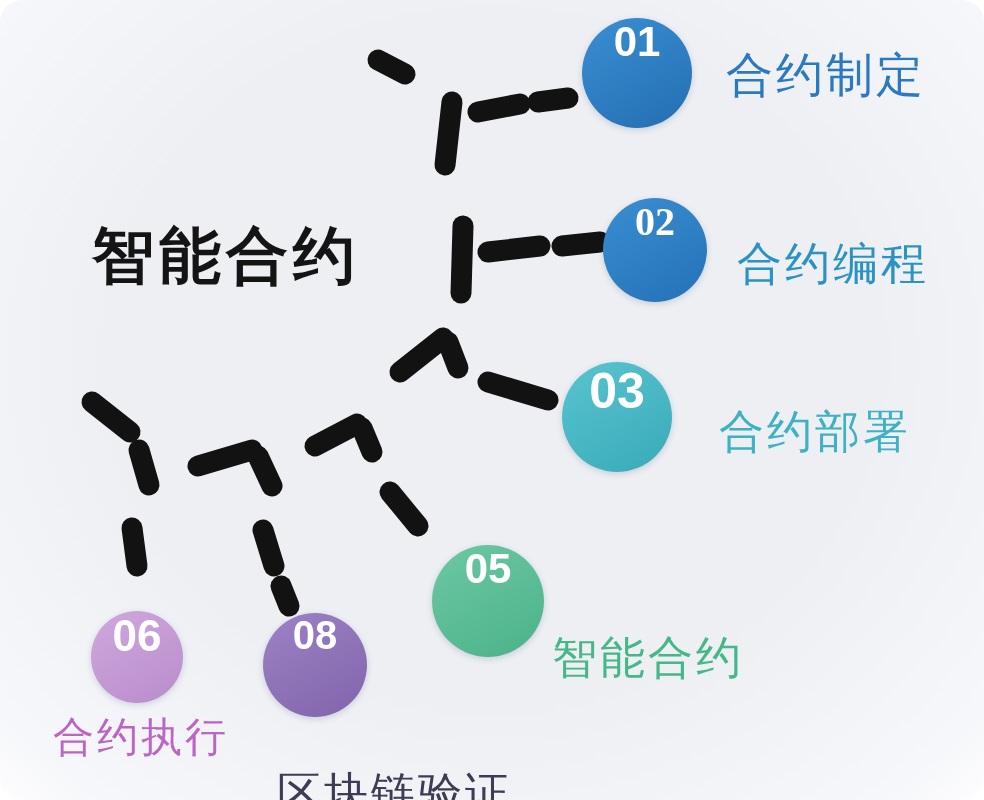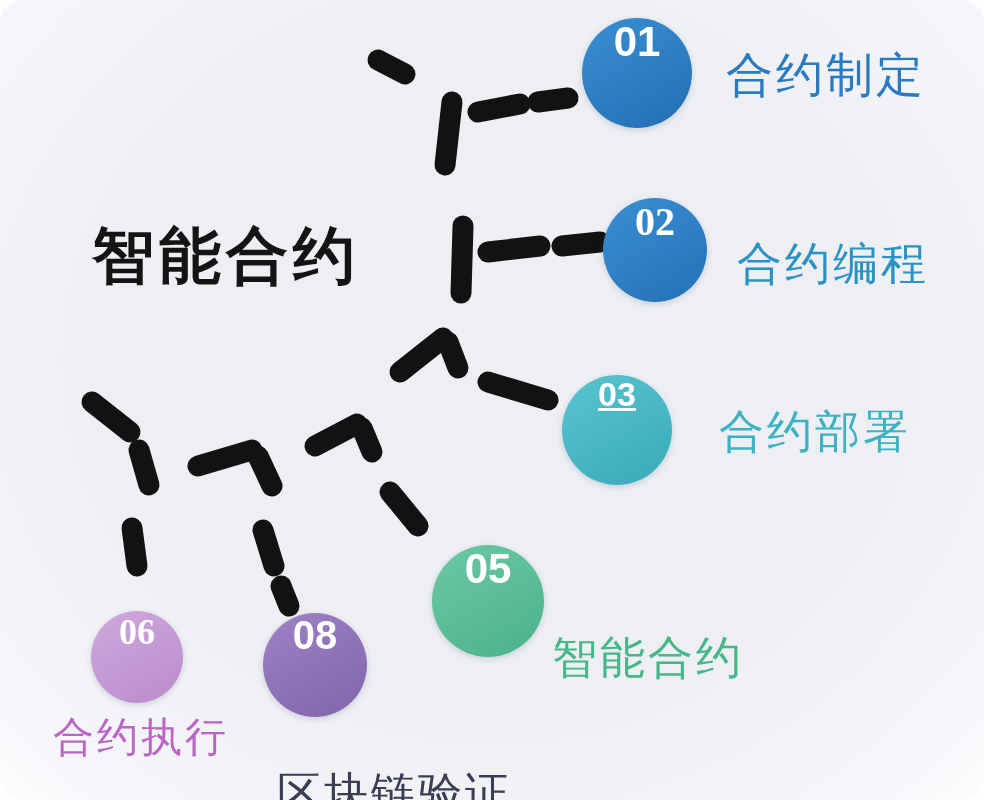--- a/index.html
+++ b/index.html
@@ -76,40 +76,40 @@
   </div>
 
   <div class="step">
     <div class="circle" style="left: 603px; top: 198px; width: 104px; height: 104px; font-size: 40px; background: linear-gradient(150deg, rgb(58, 142, 210), rgb(36, 113, 182)); font-family: Liberation Serif, serif;">
       <span>02</span>
     </div>
     <div class="step-label" style="left: 737px; top: 234px; font-size: 45px; color: rgb(43, 147, 196);">合约编程</div>
   </div>
 
   <div class="step">
-    <div class="circle" style="left: 562px; top: 375px; width: 110px; height: 110px; font-size: 34px; background: linear-gradient(150deg, rgb(88, 196, 207), rgb(58, 170, 185)); text-decoration: underline;">
+    <div class="circle" style="left: 562px; top: 362px; width: 110px; height: 110px; font-size: 50px; background: linear-gradient(150deg, rgb(88, 196, 207), rgb(58, 170, 185));">
       <span>03</span>
     </div>
     <div class="step-label" style="left: 698px; top: 402px; font-size: 45px; color: rgb(62, 178, 196); margin-left: 21px;">合约部署</div>
   </div>
 
   <div class="step">
     <div class="circle" style="left: 432px; top: 545px; width: 112px; height: 112px; font-size: 42px; background: linear-gradient(150deg, rgb(108, 200, 164), rgb(75, 178, 137));">
       <span>05</span>
     </div>
     <div class="step-label" style="left: 552px; top: 628px; font-size: 45px; color: rgb(69, 183, 136);">智能合约</div>
   </div>
 
   <div class="step">
     <div class="circle" style="left: 263px; top: 613px; width: 104px; height: 104px; font-size: 40px; background: linear-gradient(150deg, rgb(157, 130, 196), rgb(129, 100, 171));">
       <span>08</span>
     </div>
     <div class="step-label" style="left: 277px; top: 764px; font-size: 44px; color: rgb(60, 60, 84);">区块链验证</div>
   </div>
 
   <div class="step">
-    <div class="circle" style="left: 91px; top: 611px; width: 92px; height: 92px; font-size: 36px; background: linear-gradient(150deg, rgb(207, 168, 221), rgb(185, 140, 203)); font-family: Liberation Serif, serif;">
+    <div class="circle" style="left: 91px; top: 611px; width: 92px; height: 92px; font-size: 44px; background: linear-gradient(150deg, rgb(207, 168, 221), rgb(185, 140, 203));">
       <span>06</span>
     </div>
     <div class="step-label" style="left: 53px; top: 710px; font-size: 41px; color: rgb(187, 101, 196);">合约执行</div>
   </div>
 
 </div>
 
 </body></html>

